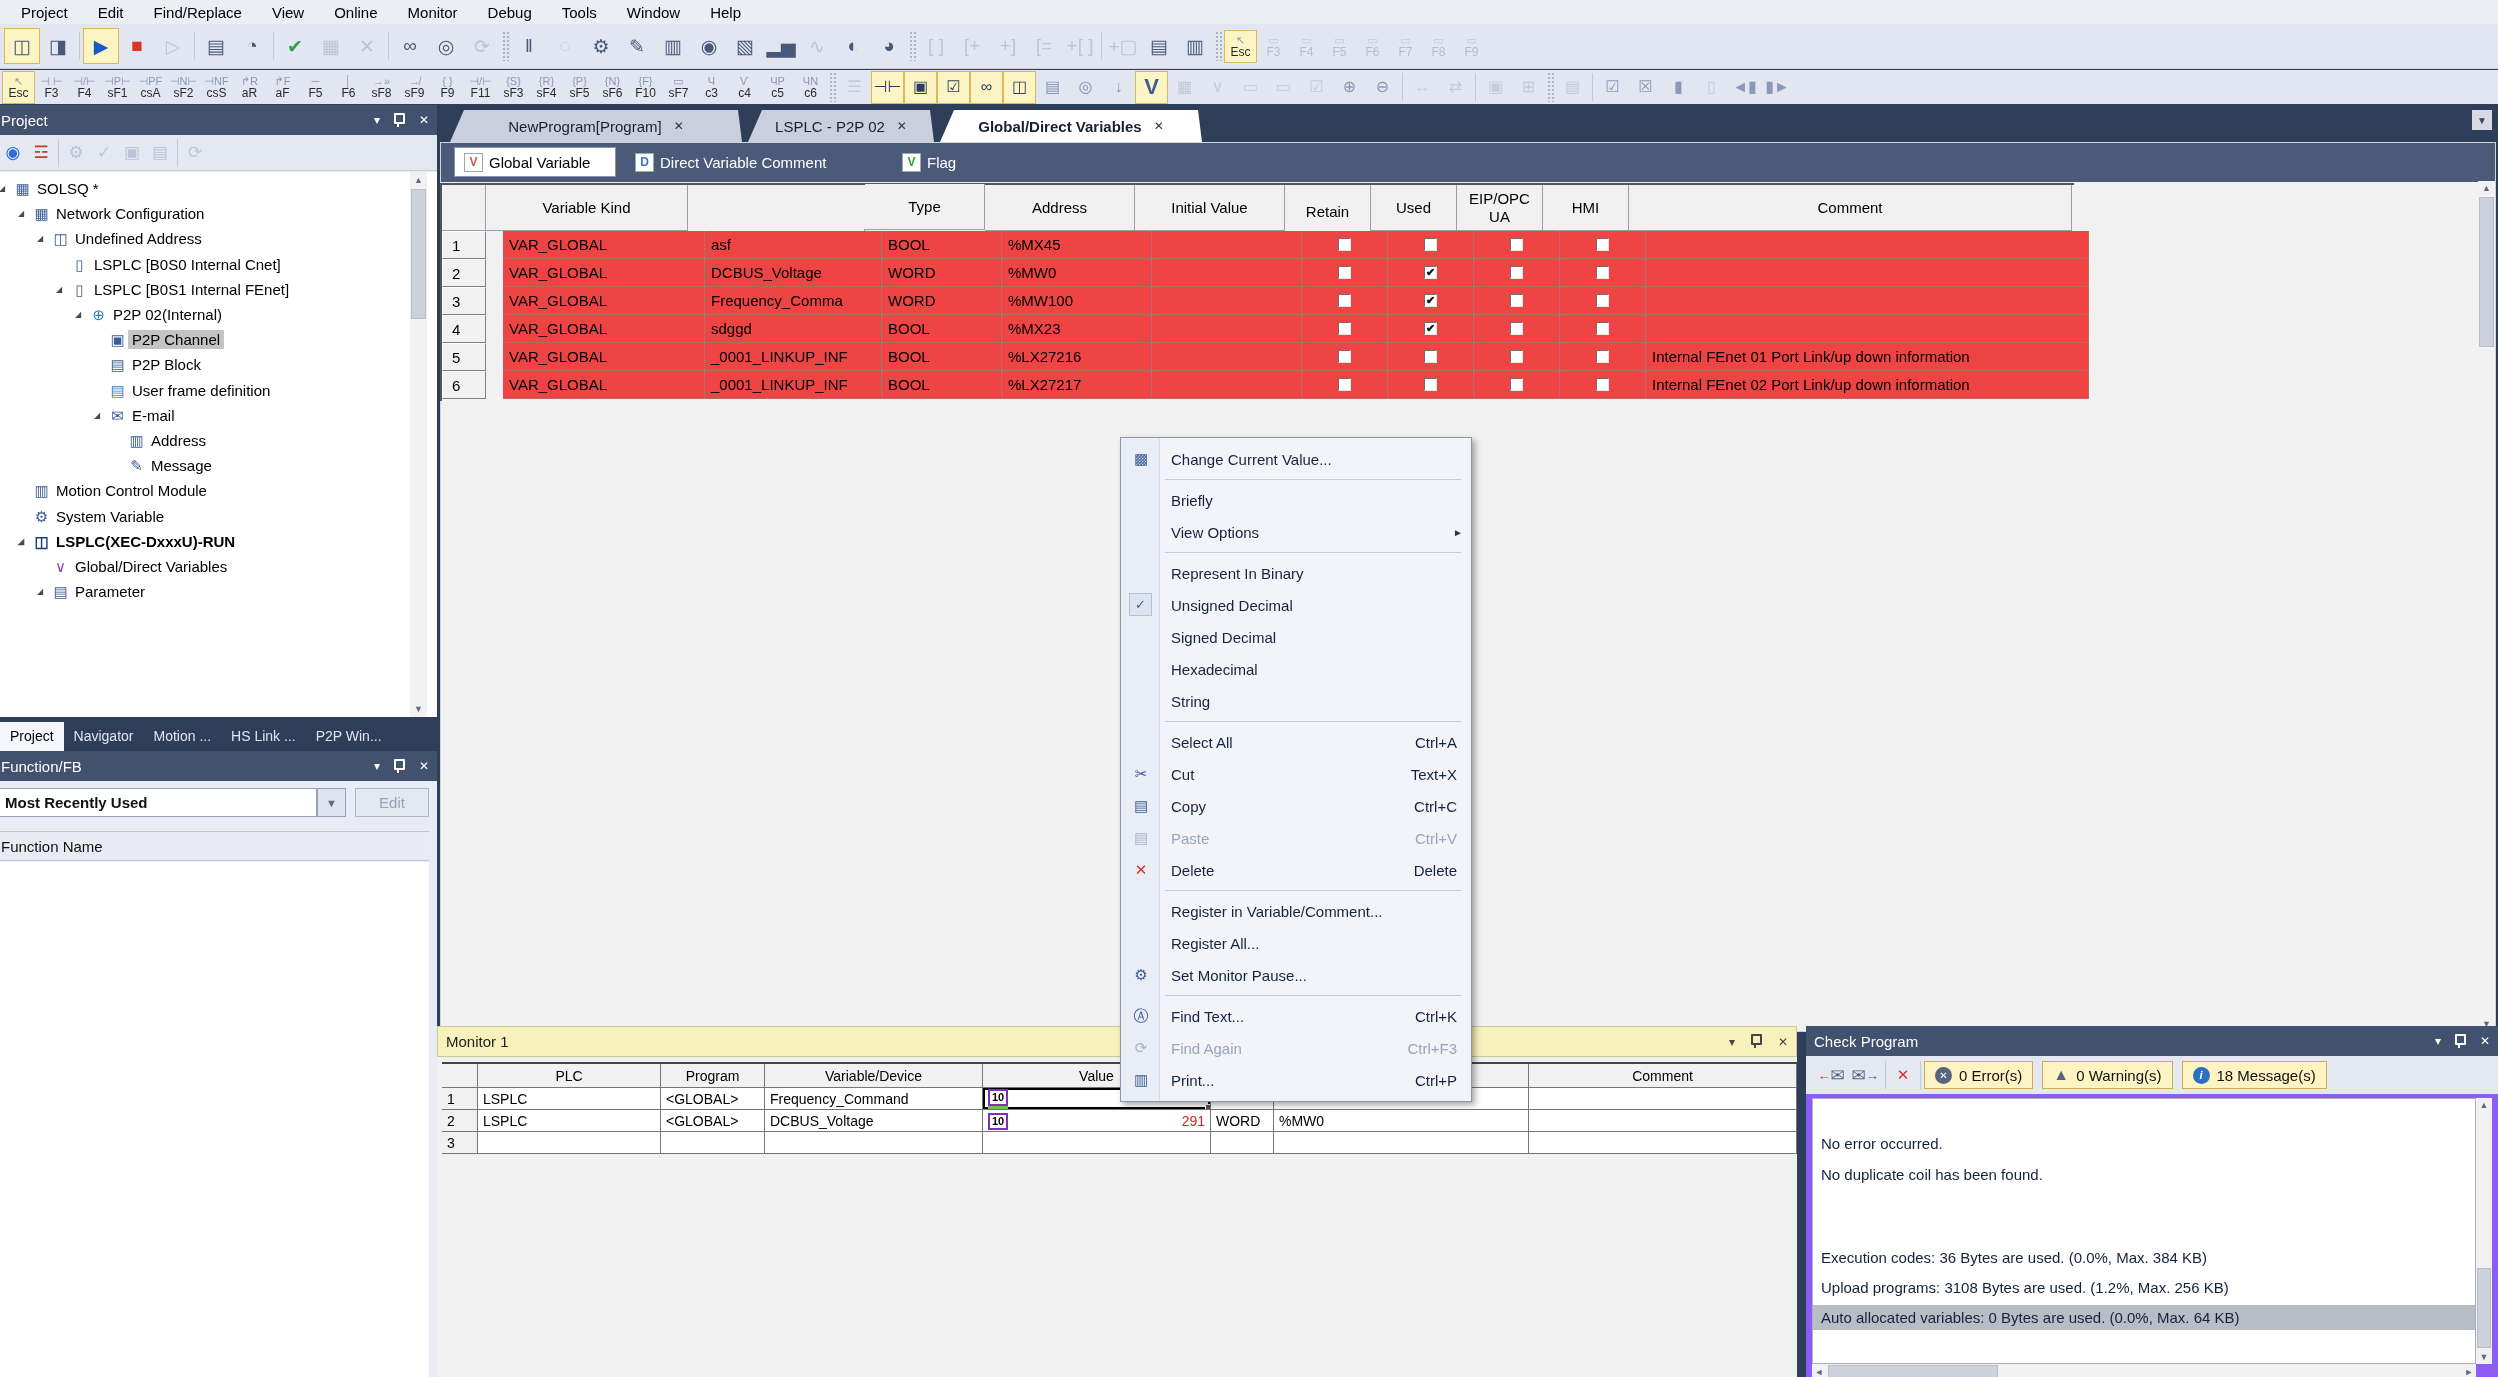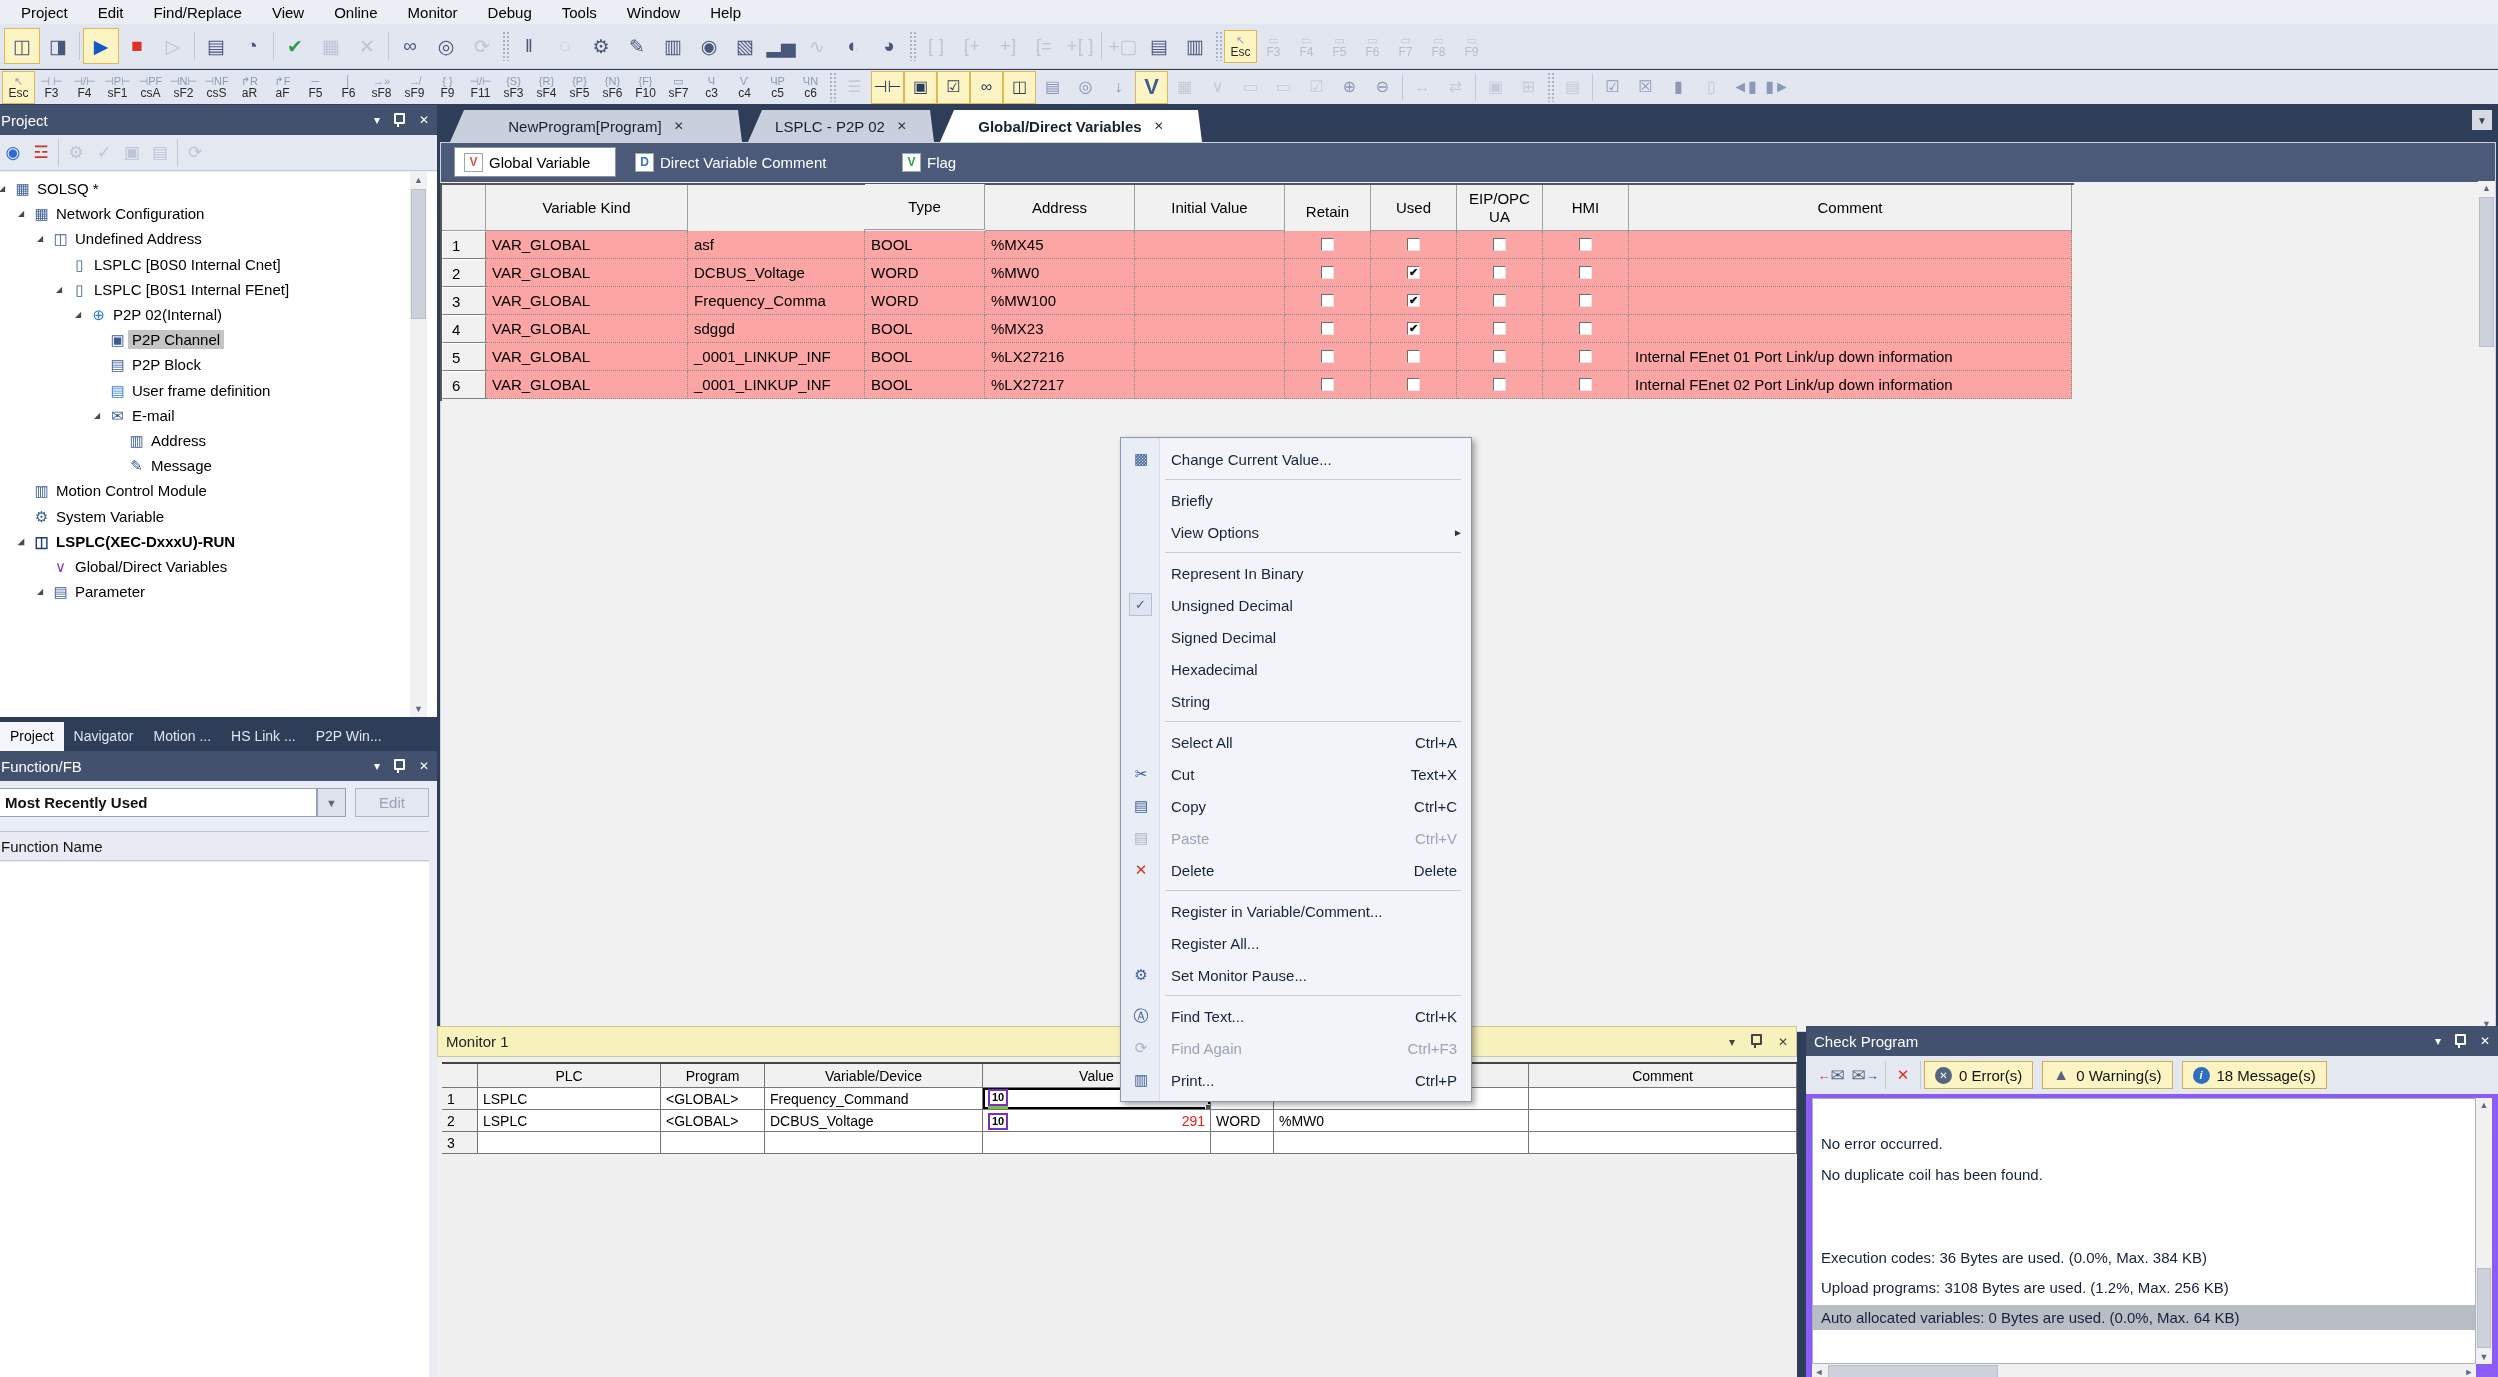--- a/index.html
+++ b/index.html
@@ -51,21 +51,21 @@
   
   #doctabs{left:437px;top:105px;width:2061px;height:37px;background:#2f3e58;}
   .doc-tab{position:absolute;top:5px;height:32px;display:flex;align-items:center;justify-content:center;font-size:15px;color:#17202f;background:#c9cfdc;clip-path:polygon(14px 0,calc(100% - 4px) 0,100% 100%,0 100%);padding:0 10px;box-sizing:border-box;}
   .doc-tab.active{background:#ffffff;font-weight:bold;}
   .tab-close{margin-left:12px;font-size:12px;font-weight:normal;color:#333;}
   #docbody{left:440px;top:142px;width:2056px;height:890px;background:#f1f1f1;border:1px solid #cfd4e0;box-sizing:border-box;}
   #subtabs{left:0;top:0;width:2054px;height:39px;background:#4a5a78;}
   .subtab{position:absolute;top:4px;height:30px;display:flex;align-items:center;font-size:15px;color:#fff;padding:0 9px;}
   .subtab.active{background:#fff;color:#000;border:1px solid #8b93a8;box-sizing:border-box;}
   .badge-box{display:inline-flex;width:17px;height:17px;border:1px solid #9aa;background:#fff;align-items:center;justify-content:center;font-size:12px;font-weight:bold;margin-right:6px;flex:none;}
-  .gcell{position:absolute;background:#fca5a5;border-right:1px dotted #8a8a8a;border-bottom:1px dotted #8a8a8a;display:flex;align-items:center;padding:0 6px;font-size:15px;color:#000;box-sizing:border-box;white-space:nowrap;overflow:hidden;}
+  .gcell{position:absolute;background:#ef4444;border-right:1px dotted #8a8a8a;border-bottom:1px dotted #8a8a8a;display:flex;align-items:center;padding:0 6px;font-size:15px;color:#000;box-sizing:border-box;white-space:nowrap;overflow:hidden;margin-left:17px;}
   .ghead{position:absolute;background:#f1f1f1;border-right:1px solid #9a9fa8;border-bottom:1px solid #9a9fa8;display:flex;align-items:center;justify-content:center;text-align:center;font-size:15px;color:#000;white-space:pre-line;line-height:18px;box-sizing:border-box;}
   .gnum{position:absolute;background:#f1f1f1;border:1px solid;border-color:#ffffff #7f7f7f #7f7f7f #ffffff;display:flex;align-items:center;padding-left:9px;font-size:15px;color:#000;box-sizing:border-box;}
   .cb{width:13px;height:13px;background:#fff;border:1px solid;border-color:#6f6f6f #e6e6e6 #e6e6e6 #6f6f6f;display:flex;align-items:center;justify-content:center;font-size:11px;font-weight:bold;color:#111;box-sizing:border-box;margin:0 auto;}
   
   #ctxmenu{left:1120px;top:437px;width:352px;background:#f2f4fa;border:1px solid #8f96a8;box-shadow:3px 3px 6px rgba(0,0,0,.35);padding:5px 0;z-index:50;box-sizing:border-box;}
   #ctx-gutter{position:absolute;left:0;top:0;bottom:0;width:38px;background:#e9edf6;border-right:1px solid #d8dce6;}
   .cm-item{position:relative;height:32px;display:flex;align-items:center;padding:0 14px 0 50px;font-size:15px;color:#17233c;}
   .cm-item.dis{color:#9aa3b8;}
   .cm-ico{position:absolute;left:9px;width:22px;text-align:center;font-size:15px;}
   .cm-check{position:absolute;left:8px;top:4px;width:23px;height:23px;background:#dde3f0;border:1px solid #b7bfd2;display:flex;align-items:center;justify-content:center;color:#4a5a78;font-size:13px;box-sizing:border-box;}

